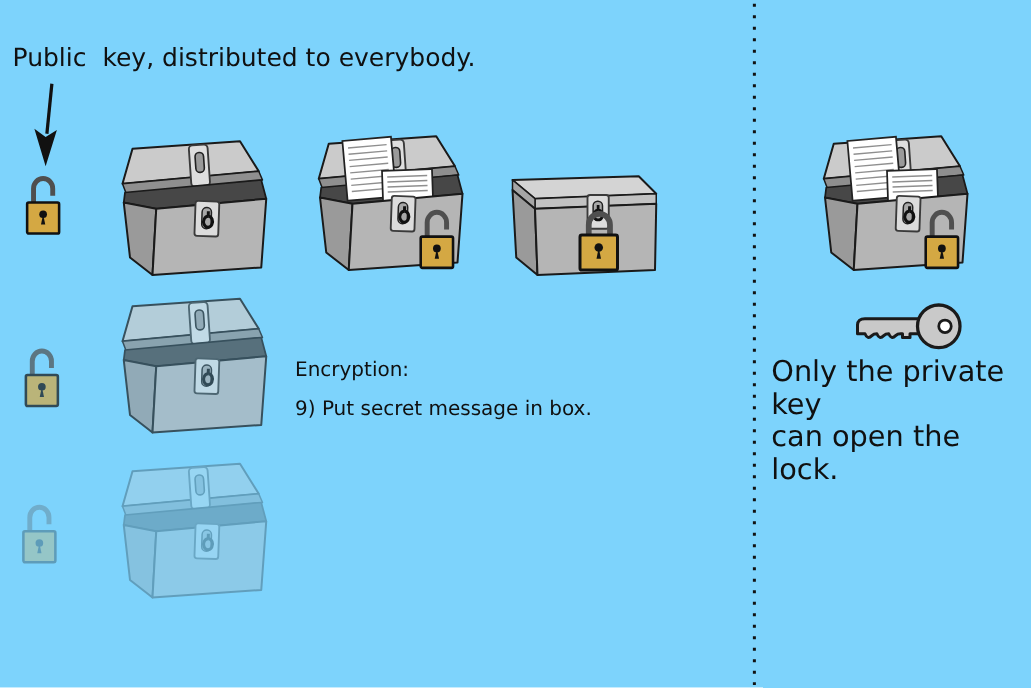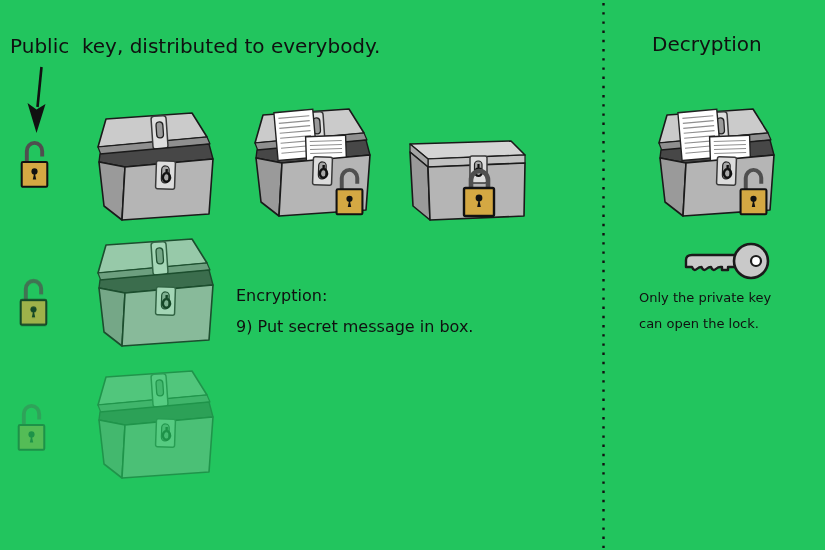--- a/index.html
+++ b/index.html
@@ -1,27 +1,27 @@
 <!DOCTYPE html>
 <html><head>
 <meta charset="utf-8">
 <style>
   html,body{margin:0;padding:0;background:#fff;}
   .stage{
-    position:relative;width:825px;height:550px;background:#22c55e;overflow:hidden;
+    position:relative;width:825px;height:550px;background:#7dd3fc;overflow:hidden;
     font-family:"DejaVu Sans","Liberation Sans",sans-serif;color:#101010;
   }
   .stage svg.canvas{position:absolute;left:0;top:0;}
   .txt{position:absolute;white-space:pre;}
   .caption{font-size:20px;line-height:24px;}
   .enc-block{position:absolute;left:236px;top:280px;font-size:16px;line-height:31px;}
   .multiline{white-space:pre-line;}
   #public-caption{left:10px;top:34px;}
   #decryption-title{left:652px;top:32px;}
-  #private-caption{left:617px;top:285px;font-size:13px;line-height:26px;margin-left:22px;}
+  #private-caption{left:617px;top:285px;font-size:23px;line-height:26px;}
 </style>
 </head>
 <body>
 
 <div class="stage">
 
   <svg class="canvas" width="825" height="550" viewBox="0 0 825 550">
     <defs>
 
       <symbol id="sym-padlock-open" viewBox="0 0 34 58">
@@ -122,17 +122,16 @@
     </g>
   </svg>
 
   <div id="public-caption" class="txt caption">Public  key, distributed to everybody.</div>
 
   <div class="enc-block">
     <div>Encryption:</div>
     <div>9) Put secret message in box.</div>
   </div>
 
-  <div id="decryption-title" class="txt caption">Decryption</div>
 
   <div id="private-caption" class="txt multiline">Only the private key
 can open the lock.</div>
 </div>
 
 </body></html>

